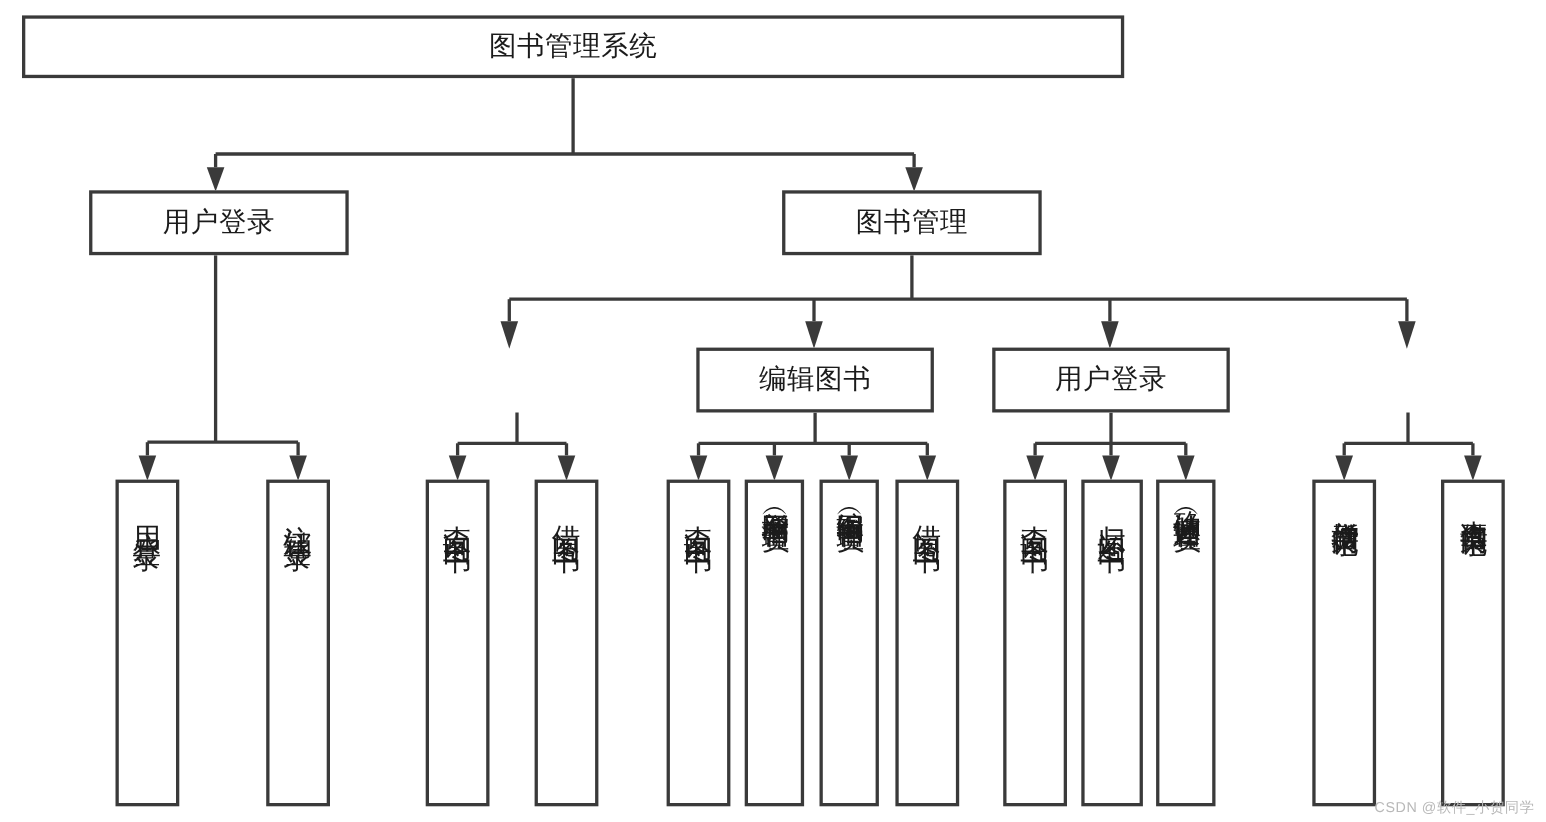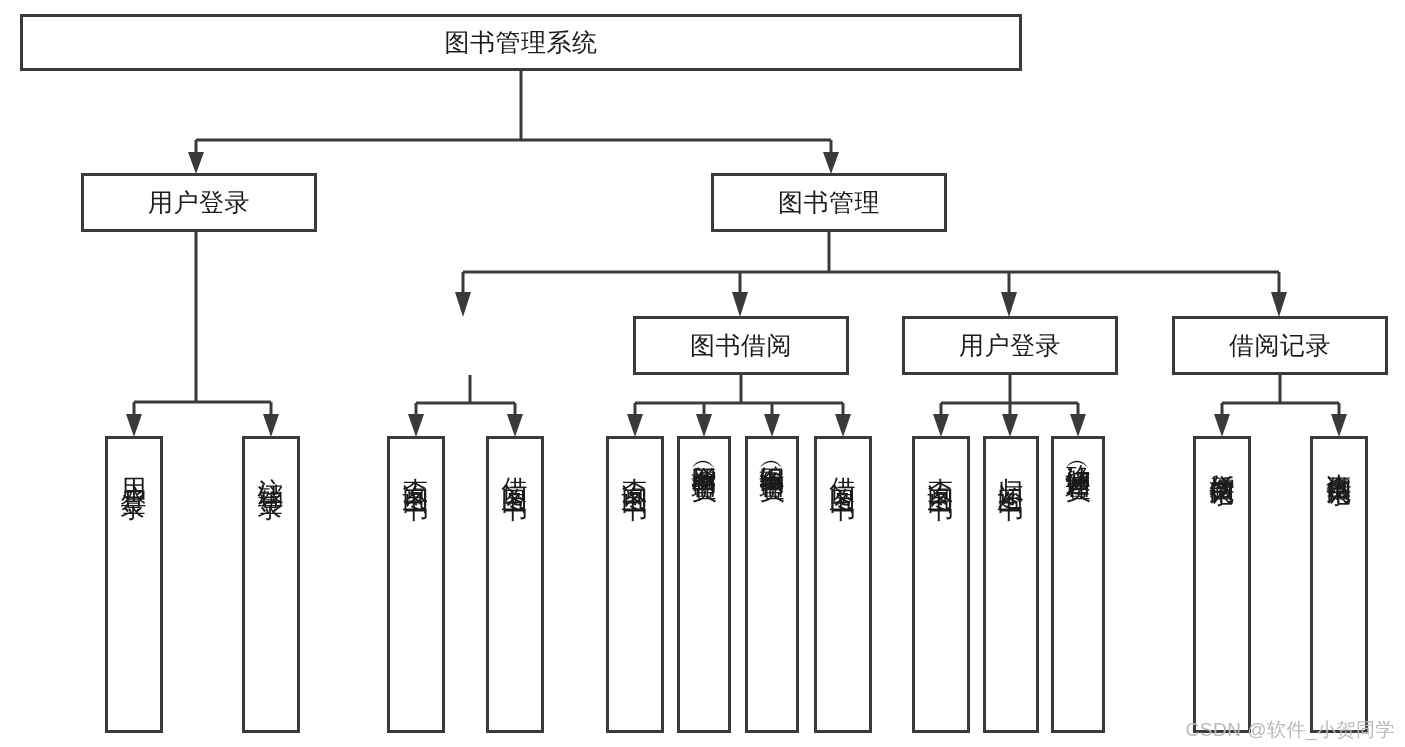--- a/index.html
+++ b/index.html
@@ -72,21 +72,21 @@
   .node.vert.tight .label{
     font-size:25px;
     letter-spacing:2px;
   }
 
   
   #watermark{
     position:absolute;
     right:10px;
     bottom:4px;
-    font-size:19px;
+    font-size:13px;
     color:#b9b9b9;
     white-space:nowrap;
     letter-spacing:.5px;
     z-index:5;
   }
 </style>
 </head>
 <body>
 
 <div id="canvas">
@@ -160,30 +160,27 @@
   <div class="node horiz" style="left:81px;top:173px;width:236px;height:59px;">
     <span class="label">用户登录</span>
   </div>
 
   <div class="node horiz" style="left:711px;top:173px;width:236px;height:59px;">
     <span class="label">图书管理</span>
   </div>
 
 
   <div class="node horiz" style="left:633px;top:316px;width:216px;height:59px;">
-    <span class="label">图书借阅</span>
+    <span class="label">编辑图书</span>
   </div>
 
   <div class="node horiz" style="left:902px;top:316px;width:216px;height:59px;">
     <span class="label">用户登录</span>
   </div>
 
-  <div class="node horiz" style="left:1172px;top:316px;width:216px;height:59px;">
-    <span class="label">借阅记录</span>
-  </div>
 
   <div class="node vert" style="left:105px;top:436px;width:58px;height:297px;">
     <span class="label">用户登录</span>
   </div>
 
   <div class="node vert" style="left:242px;top:436px;width:58px;height:297px;">
     <span class="label">注销登录</span>
   </div>
 
   <div class="node vert" style="left:387px;top:436px;width:58px;height:297px;">

